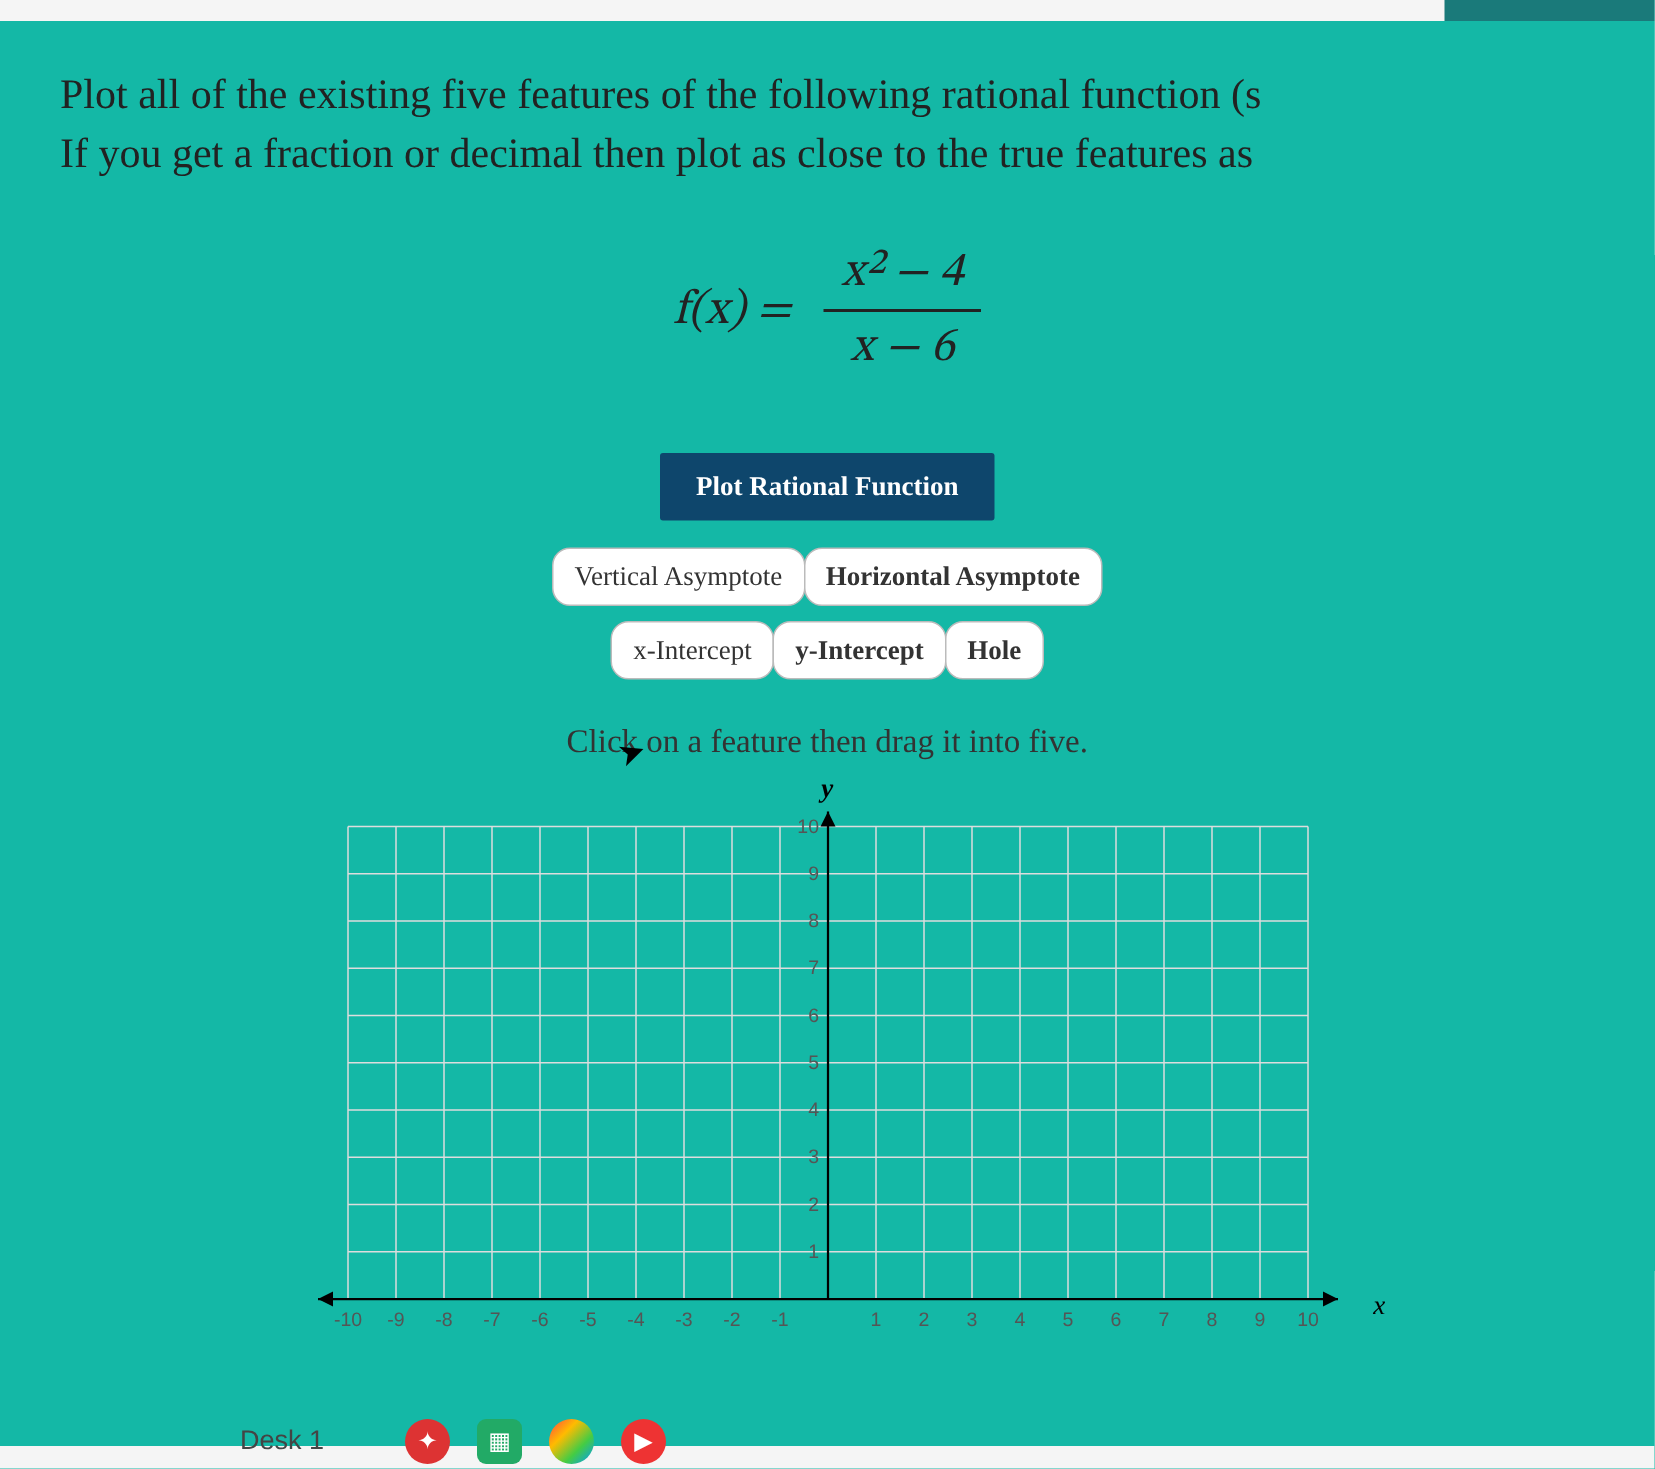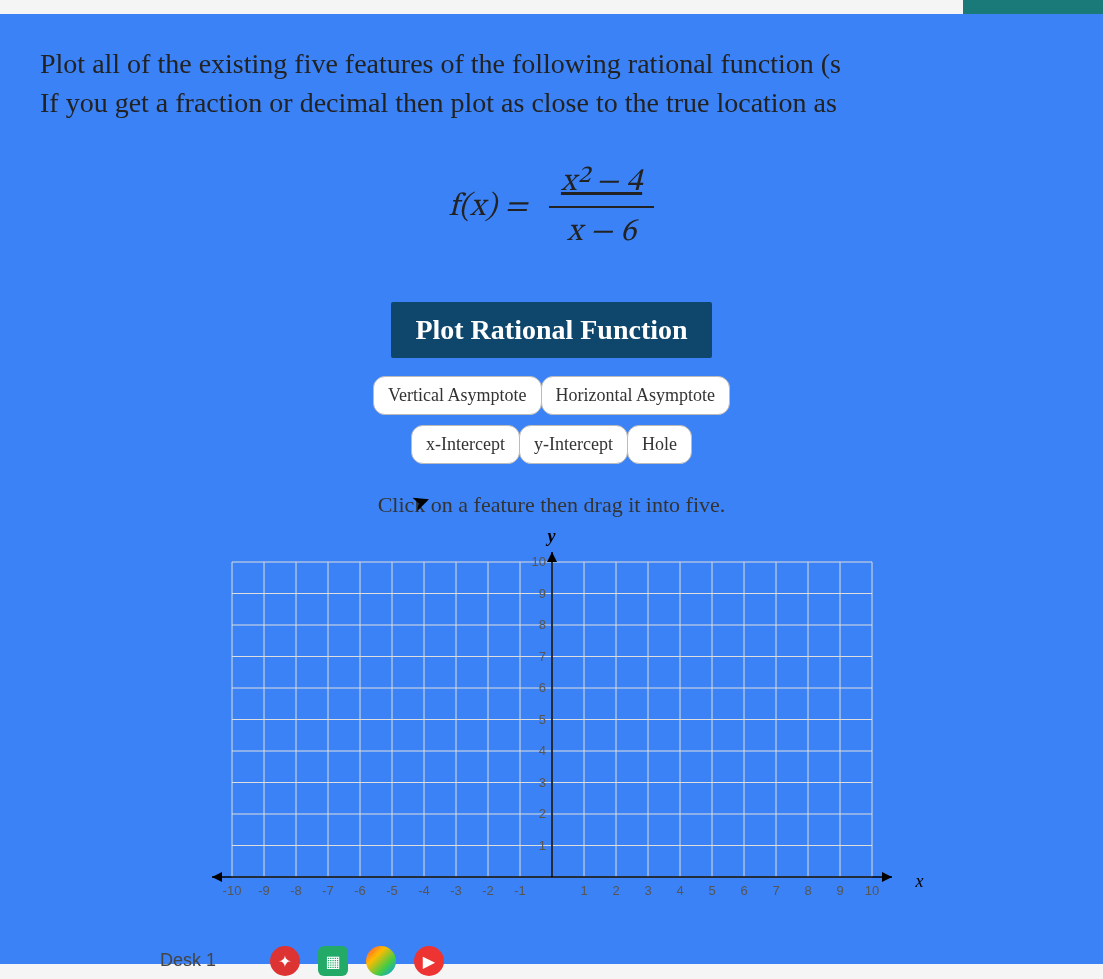--- a/index.html
+++ b/index.html
@@ -13,21 +13,21 @@
   .top-strip {
     position: absolute;
     top: 0; right: 0;
     width: 140px; height: 14px;
     background: #1a7a7a;
   }
   .page {
     position: absolute;
     top: 14px; left: 0;
     width: 1103px;
-    background: #3b82f6;
+    background: #14b8a6;
     padding: 30px 40px 0 40px;
     height: 950px;
   }
   .instructions {
     font-size: 28px;
     color: #222;
     line-height: 1.4;
     margin-bottom: 40px;
   }
   .equation {
@@ -38,33 +38,33 @@
     color: #222;
     margin-bottom: 50px;
   }
   .equation .func { display: inline-block; vertical-align: middle; }
   .equation .frac {
     display: inline-block;
     vertical-align: middle;
     text-align: center;
     margin-left: 14px;
   }
-  .equation .num { display: block; padding: 0 12px 4px 12px; border-bottom: 2px solid #222; text-decoration: underline; }
+  .equation .num { display: block; padding: 0 12px 4px 12px; border-bottom: 2px solid #222; }
   .equation .den { display: block; padding: 4px 12px 0 12px; }
   .center-col {
     display: flex;
     flex-direction: column;
     align-items: center;
   }
   .btn-primary {
     background: #0e466c;
     color: #fff;
     font-family: Georgia, serif;
     font-weight: bold;
-    font-size: 28px;
+    font-size: 18px;
     padding: 12px 24px;
     border: none;
     border-radius: 2px;
     margin-bottom: 18px;
     cursor: pointer;
   }
   .btn-row {
     display: flex;
     gap: 0;
     margin-bottom: 10px;
@@ -72,21 +72,21 @@
   .btn-secondary {
     background: #fff;
     color: #333;
     font-family: Georgia, serif;
     font-size: 18px;
     padding: 8px 14px;
     border: 1px solid #bbb;
     border-radius: 12px;
     cursor: pointer;
   }
-  .btn-row .btn-secondary + .btn-secondary { margin-left: -1px; }
+  .btn-row .btn-secondary + .btn-secondary { margin-left: -1px; font-weight: bold; }
   .hint {
     font-size: 22px;
     color: #333;
     margin: 18px 0 8px 0;
   }
   .cursor-arrow {
     position: absolute;
     left: 412px;
     top: 475px;
     font-size: 22px;
@@ -150,21 +150,21 @@
 </style>
 </head>
 <body>
 
 <div class="top-strip"></div>
 
 <div class="page">
 
   <div class="instructions">
     <span>Plot all of the existing five features of the following rational function (s</span><br>
-    <span>If you get a fraction or decimal then plot as close to the true location as</span>
+    <span>If you get a fraction or decimal then plot as close to the true features as</span>
   </div>
 
   <div class="equation">
     <span class="func">f(x) =</span>
     <span class="frac">
       <span class="num">x² − 4</span>
       <span class="den">x − 6</span>
     </span>
   </div>
 

